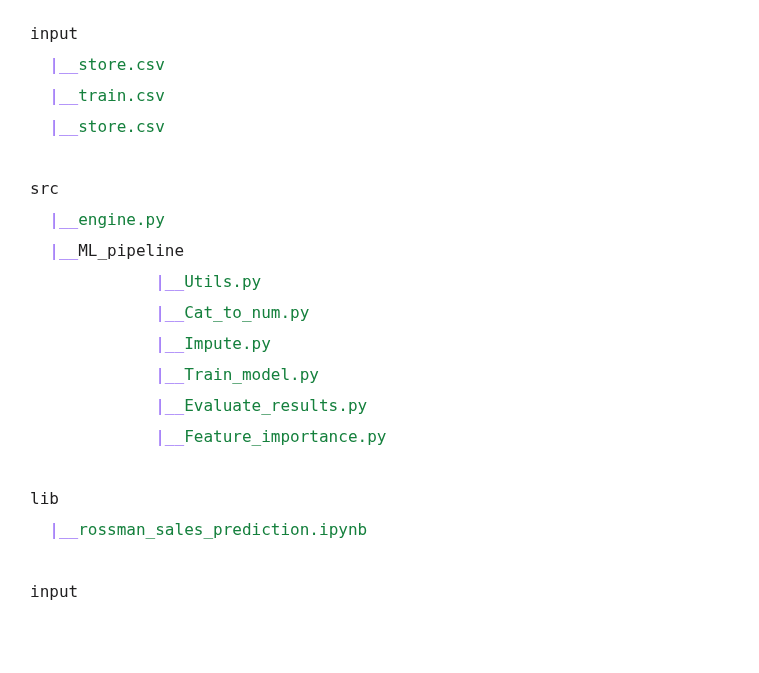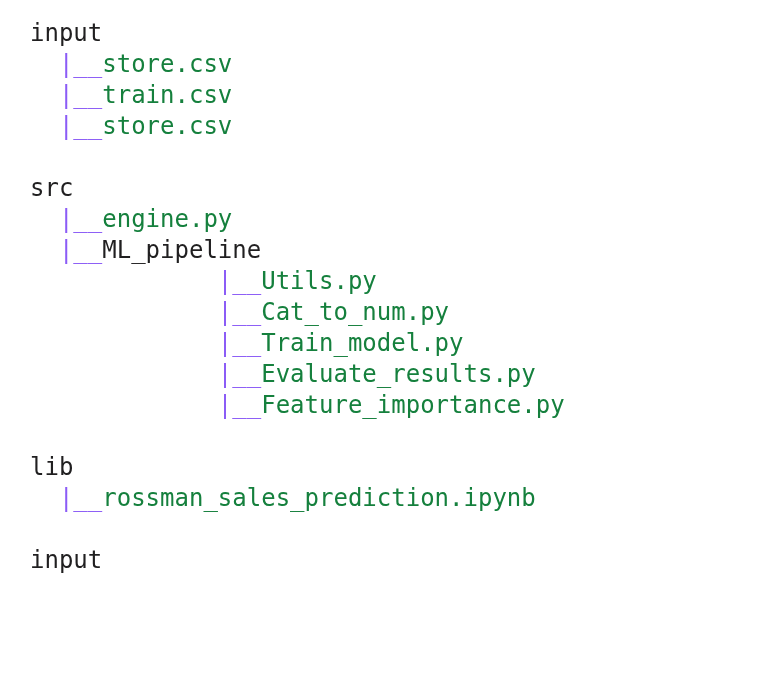--- a/index.html
+++ b/index.html
@@ -20,21 +20,21 @@
     top: 0;
     width: 759px;
     height: 673px;
     padding: 18px 0 0 30px;
     box-sizing: border-box;
     background: #ffffff;
   }
   .line {
     height: 31px;
     line-height: 31px;
-    font-size: 24px;
+    font-size: 16px;
     color: #201f20;
     white-space: pre;
     letter-spacing: 0px;
     font-family: "DejaVu Sans Mono", "Liberation Mono", monospace;
   }
   .line.blank {
     height: 31px;
   }
   
   .lvl0 { padding-left: 0ch; }
@@ -52,20 +52,21 @@
     <div class="line lvl0"><span class="dirname">input</span></div>
     <div class="line lvl1"><span class="branch">|__</span><span class="fname">store.csv</span></div>
     <div class="line lvl1"><span class="branch">|__</span><span class="fname">train.csv</span></div>
     <div class="line lvl1"><span class="branch">|__</span><span class="fname">store.csv</span></div>
     <div class="line lvl0 blank">&nbsp;</div>
     <div class="line lvl0"><span class="dirname">src</span></div>
     <div class="line lvl1"><span class="branch">|__</span><span class="fname">engine.py</span></div>
     <div class="line lvl1"><span class="branch">|__</span><span class="dirname">ML_pipeline</span></div>
     <div class="line lvl2"><span class="branch">|__</span><span class="fname">Utils.py</span></div>
     <div class="line lvl2"><span class="branch">|__</span><span class="fname">Cat_to_num.py</span></div>
+    <div class="line lvl2"><span class="branch">|__</span><span class="fname">Impute.py</span></div>
     <div class="line lvl2"><span class="branch">|__</span><span class="fname">Train_model.py</span></div>
     <div class="line lvl2"><span class="branch">|__</span><span class="fname">Evaluate_results.py</span></div>
     <div class="line lvl2"><span class="branch">|__</span><span class="fname">Feature_importance.py</span></div>
     <div class="line lvl0 blank">&nbsp;</div>
     <div class="line lvl0"><span class="dirname">lib</span></div>
     <div class="line lvl1"><span class="branch">|__</span><span class="fname">rossman_sales_prediction.ipynb</span></div>
     <div class="line lvl0 blank">&nbsp;</div>
     <div class="line lvl0"><span class="dirname">input</span></div>
   </div>
 

